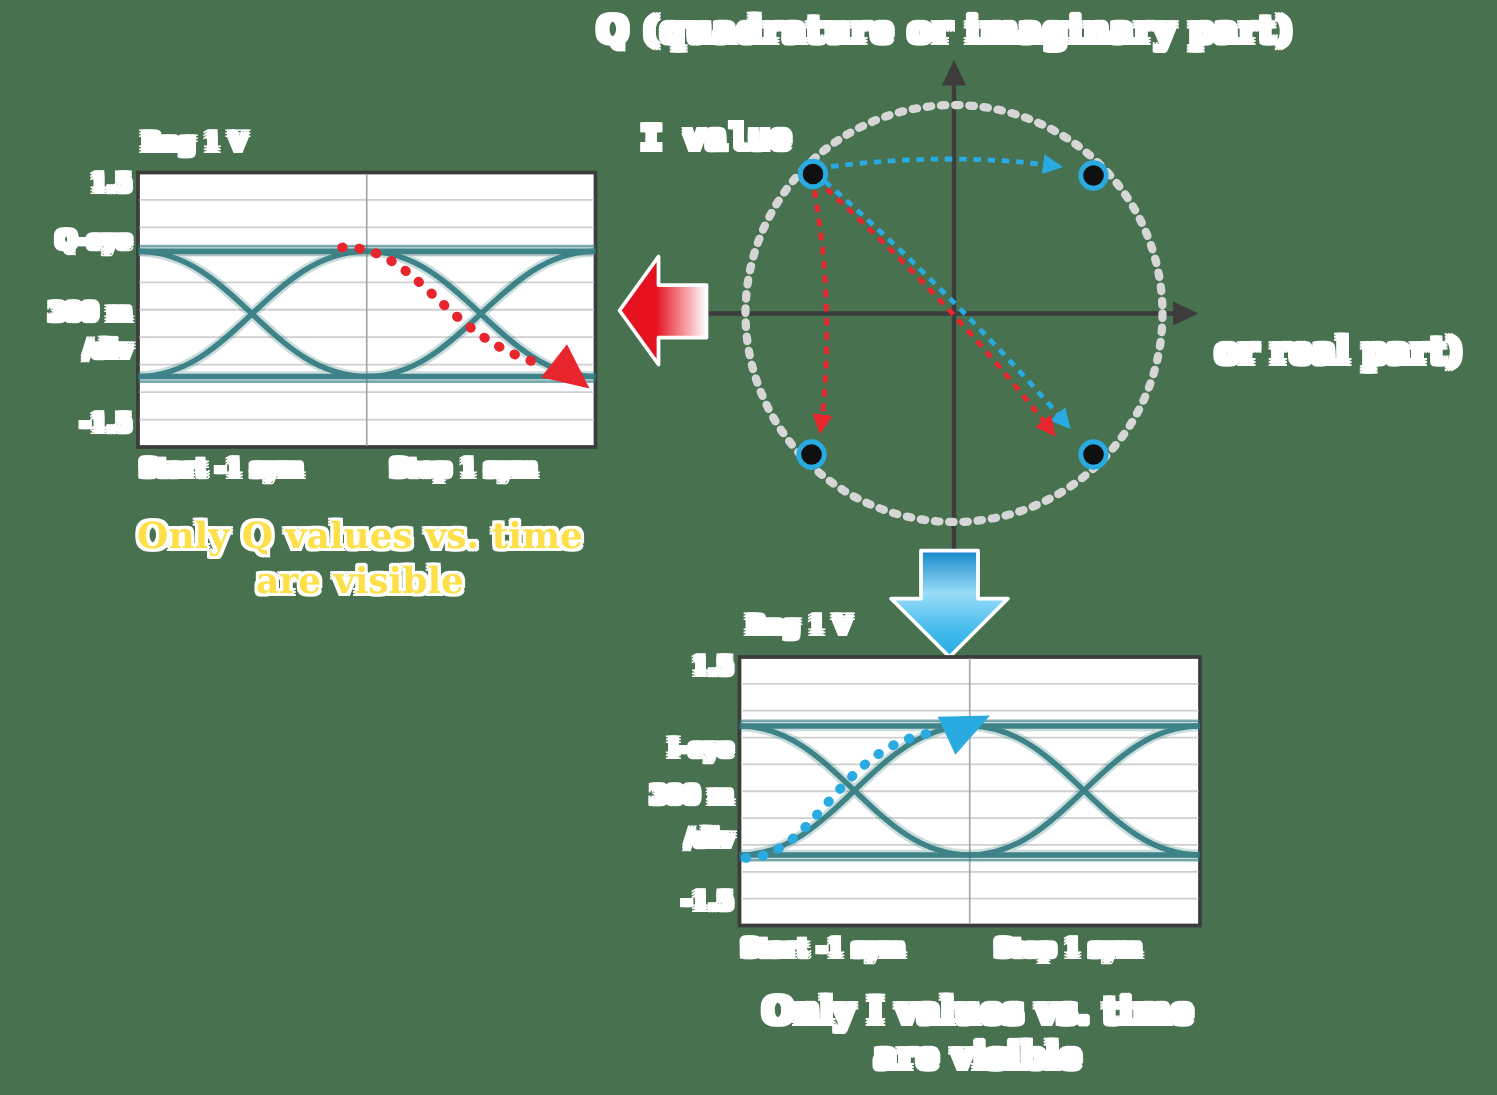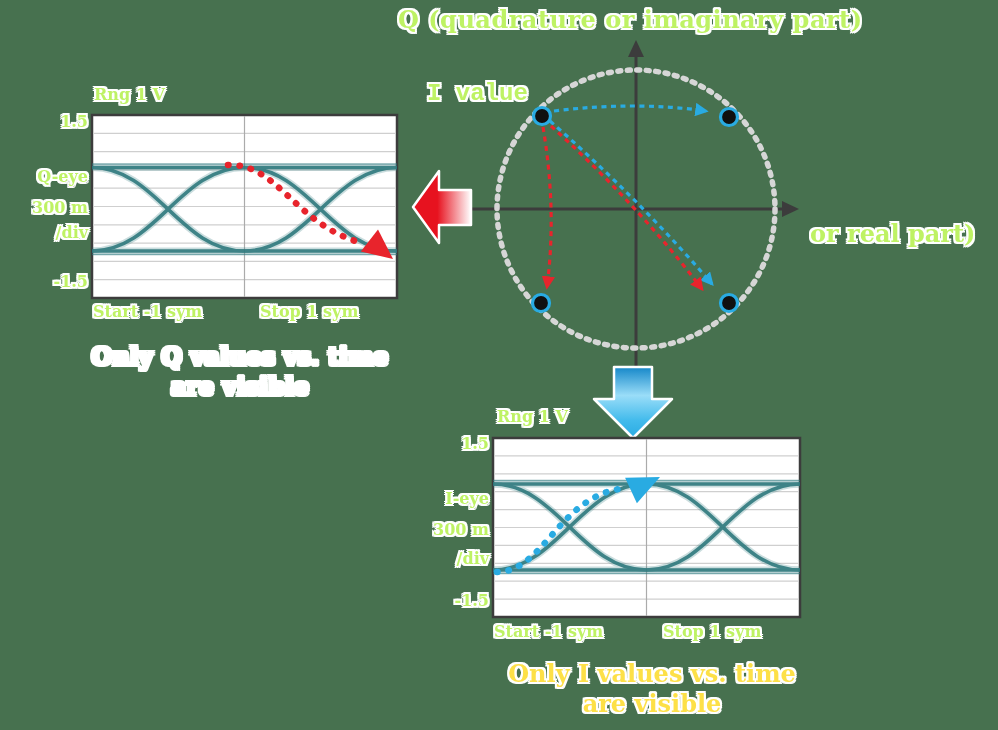--- a/index.html
+++ b/index.html
@@ -1,30 +1,30 @@
 <!DOCTYPE html>
 <html><head>
 <meta charset="utf-8">
 <style>
   html,body{margin:0;padding:0;}
   .canvas{position:relative;width:998px;height:730px;background:#47714f;overflow:hidden;
           font-family:"DejaVu Serif",serif;}
   svg.layer{position:absolute;left:0;top:0;}
-  .t{position:absolute;font-weight:bold;color:#bef264;white-space:nowrap;
+  .t{position:absolute;font-weight:bold;color:#ffffff;white-space:nowrap;
      font-family:"DejaVu Serif",serif;
      text-shadow:-2px 0 #fff,2px 0 #fff,0 -2px #fff,0 2px #fff,
                  -1px -1px #fff,1px -1px #fff,-1px 1px #fff,1px 1px #fff,
                  -2px -2px #fff,2px 2px #fff,-2px 2px #fff,2px -2px #fff;}
   .fs24{font-size:24px;}
   .fs20{font-size:16px;}
   .ylab{left:18px;width:70px;text-align:right;}
   .ylab2{left:419px;width:70px;text-align:right;}
   .caption{text-align:center;line-height:30px;font-size:24px;}
-  .caption.red{color:#ffffff;}
-  .caption.blue{color:#fde047;}
+  .caption.red{color:#fde047;}
+  .caption.blue{color:#ffffff;}
 </style>
 </head>
 <body>
 
 <div class="canvas">
 
 <svg class="layer" width="998" height="730" viewBox="0 0 998 730">
   <defs>
     <marker id="mR" viewBox="0 0 10 10" refX="8" refY="5" markerWidth="4.2" markerHeight="4.2" orient="auto">
       <path d="M0,0 L10,5 L0,10 z" fill="#e8242c"></path>
@@ -145,21 +145,21 @@
 </svg>
 
 <div class="t fs24" style="left:398px;top:5px;letter-spacing:0.5px;">Q (quadrature or imaginary part)</div>
 
 <div class="t fs24" style="left:427px;top:80px;font-family:Liberation Mono, monospace;">I value</div>
 
 <div class="t fs24" style="left:810px;top:219px;text-align:right;">or real part)</div>
 
 <div class="t fs20" style="left:94px;top:85px;">Rng 1 V</div>
 <div class="t fs20 ylab" style="top:112px;">1.5</div>
-<div class="t fs20 ylab" style="top:150px;margin-top:17px;">Q-eye</div>
+<div class="t fs20 ylab" style="top:150px;">Q-eye</div>
 <div class="t fs20 ylab" style="top:198px;">300 m</div>
 <div class="t fs20 ylab" style="top:223px;">/div</div>
 <div class="t fs20 ylab" style="top:272px;">-1.5</div>
 <div class="t fs20" style="left:93px;top:302px;">Start -1 sym</div>
 <div class="t fs20" style="left:260px;top:302px;">Stop 1 sym</div>
 <div class="t caption red" style="left:68px;top:342px;width:344px;">
   <div>Only Q values vs. time</div>
   <div>are visible</div>
 </div>
 

